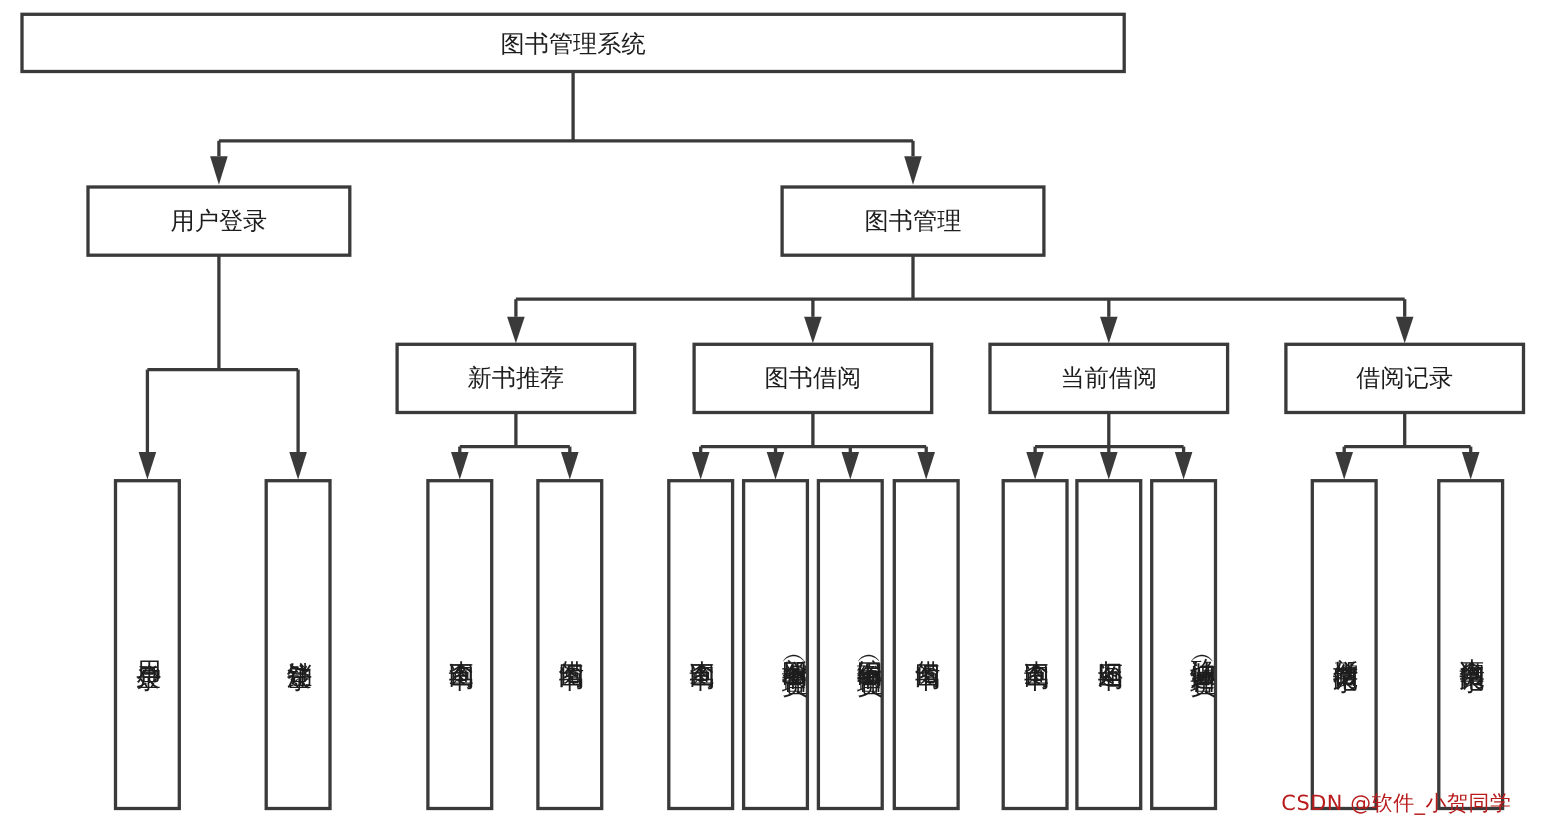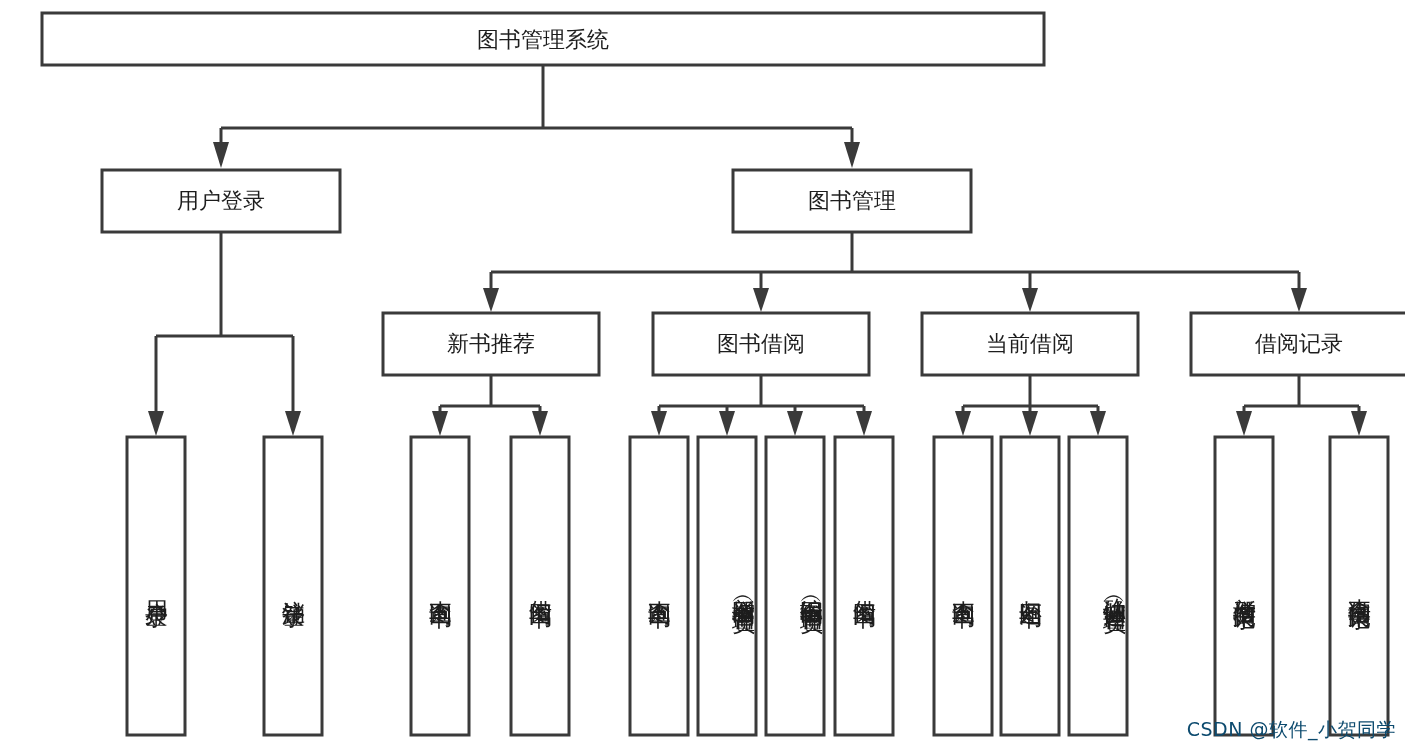--- a/index.html
+++ b/index.html
@@ -11,21 +11,20 @@
     width: 1405px;
     height: 747px;
     font-family: "DejaVu Sans", "Liberation Sans", sans-serif;
     overflow: hidden;
   }
   #diagram-root {
     position: relative;
     width: 1382px;
     height: 747px;
     background: #ffffff;
-    margin-left: 22px;
   }
   svg.flow {
     position: absolute;
     left: 0;
     top: 0;
     width: 1405px;
     height: 747px;
   }
   .node-box {
     fill: #ffffff;
@@ -61,21 +60,21 @@
     white-space: nowrap;
     text-align: center;
     pointer-events: none;
   }
   .watermark {
     position: absolute;
     right: 8px;
     bottom: 4px;
     font-family: "DejaVu Sans", "Liberation Sans", sans-serif;
     font-size: 19px;
-    color: #0c4a6e;
+    color: #b91c1c;
     letter-spacing: 0.5px;
     white-space: nowrap;
   }
 </style>
 </head>
 <body>
 
 <div id="diagram-root">
 
   <svg class="flow" viewBox="0 0 1405 747" xmlns="http://www.w3.org/2000/svg">

